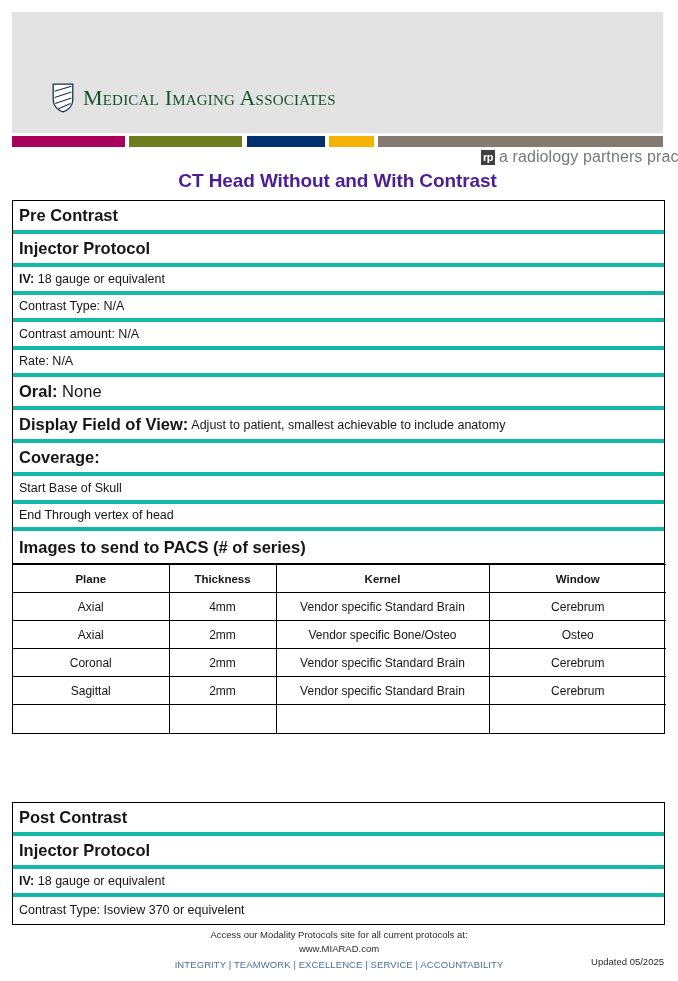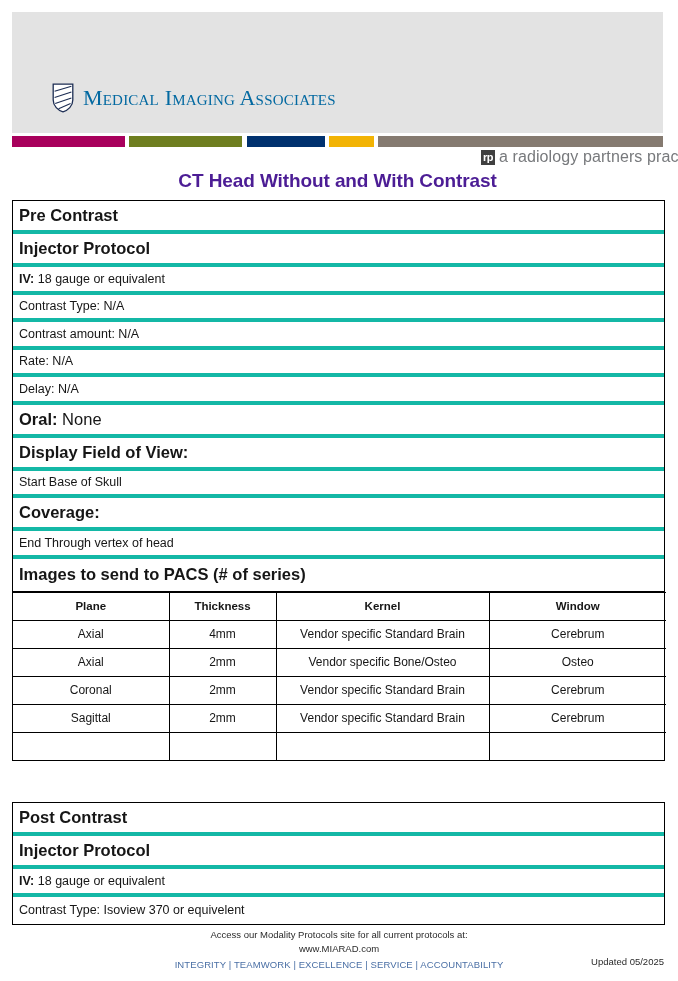--- a/index.html
+++ b/index.html
@@ -36,21 +36,21 @@
     top: 83px;
     display: flex;
     align-items: center;
     gap: 9px;
   }
 
   .shield-icon { display: block; width: 22px; height: 30px; }
 
   .logo-wordmark {
     font-family: "Liberation Serif", serif;
-    color: #0369a1;
+    color: #14532d;
     font-size: 22px;
     letter-spacing: 0.2px;
     white-space: nowrap;
     font-variant: small-caps;
     line-height: 1;
   }
 
   
   .color-bar {
     position: absolute;
@@ -263,40 +263,38 @@
     </div>
 
     <div class="row h-small">
       <span>Contrast amount: N/A</span>
     </div>
 
     <div class="row h-small">
       <span>Rate: N/A</span>
     </div>
 
-    <div class="row h-small">
-      <span>Delay: N/A</span>
-    </div>
 
     <div class="row h-big">
       <span class="lead-lg">Oral:</span>
       <span>&nbsp;</span>
       <span class="tail">None</span>
     </div>
 
     <div class="row h-big">
       <span class="lead-lg">Display Field of View:</span>
+      <span class="tail-sm">Adjust to patient, smallest achievable to include anatomy</span>
+    </div>
+
+    <div class="row h-big">
+      <span>Coverage:</span>
     </div>
 
     <div class="row h-small">
       <span>Start Base of Skull</span>
-    </div>
-
-    <div class="row h-big">
-      <span>Coverage:</span>
     </div>
 
     <div class="row h-small">
       <span>End Through vertex of head</span>
     </div>
 
     <div class="pacs-head">
       <span>Images to send to PACS (# of series)</span>
     </div>
 

